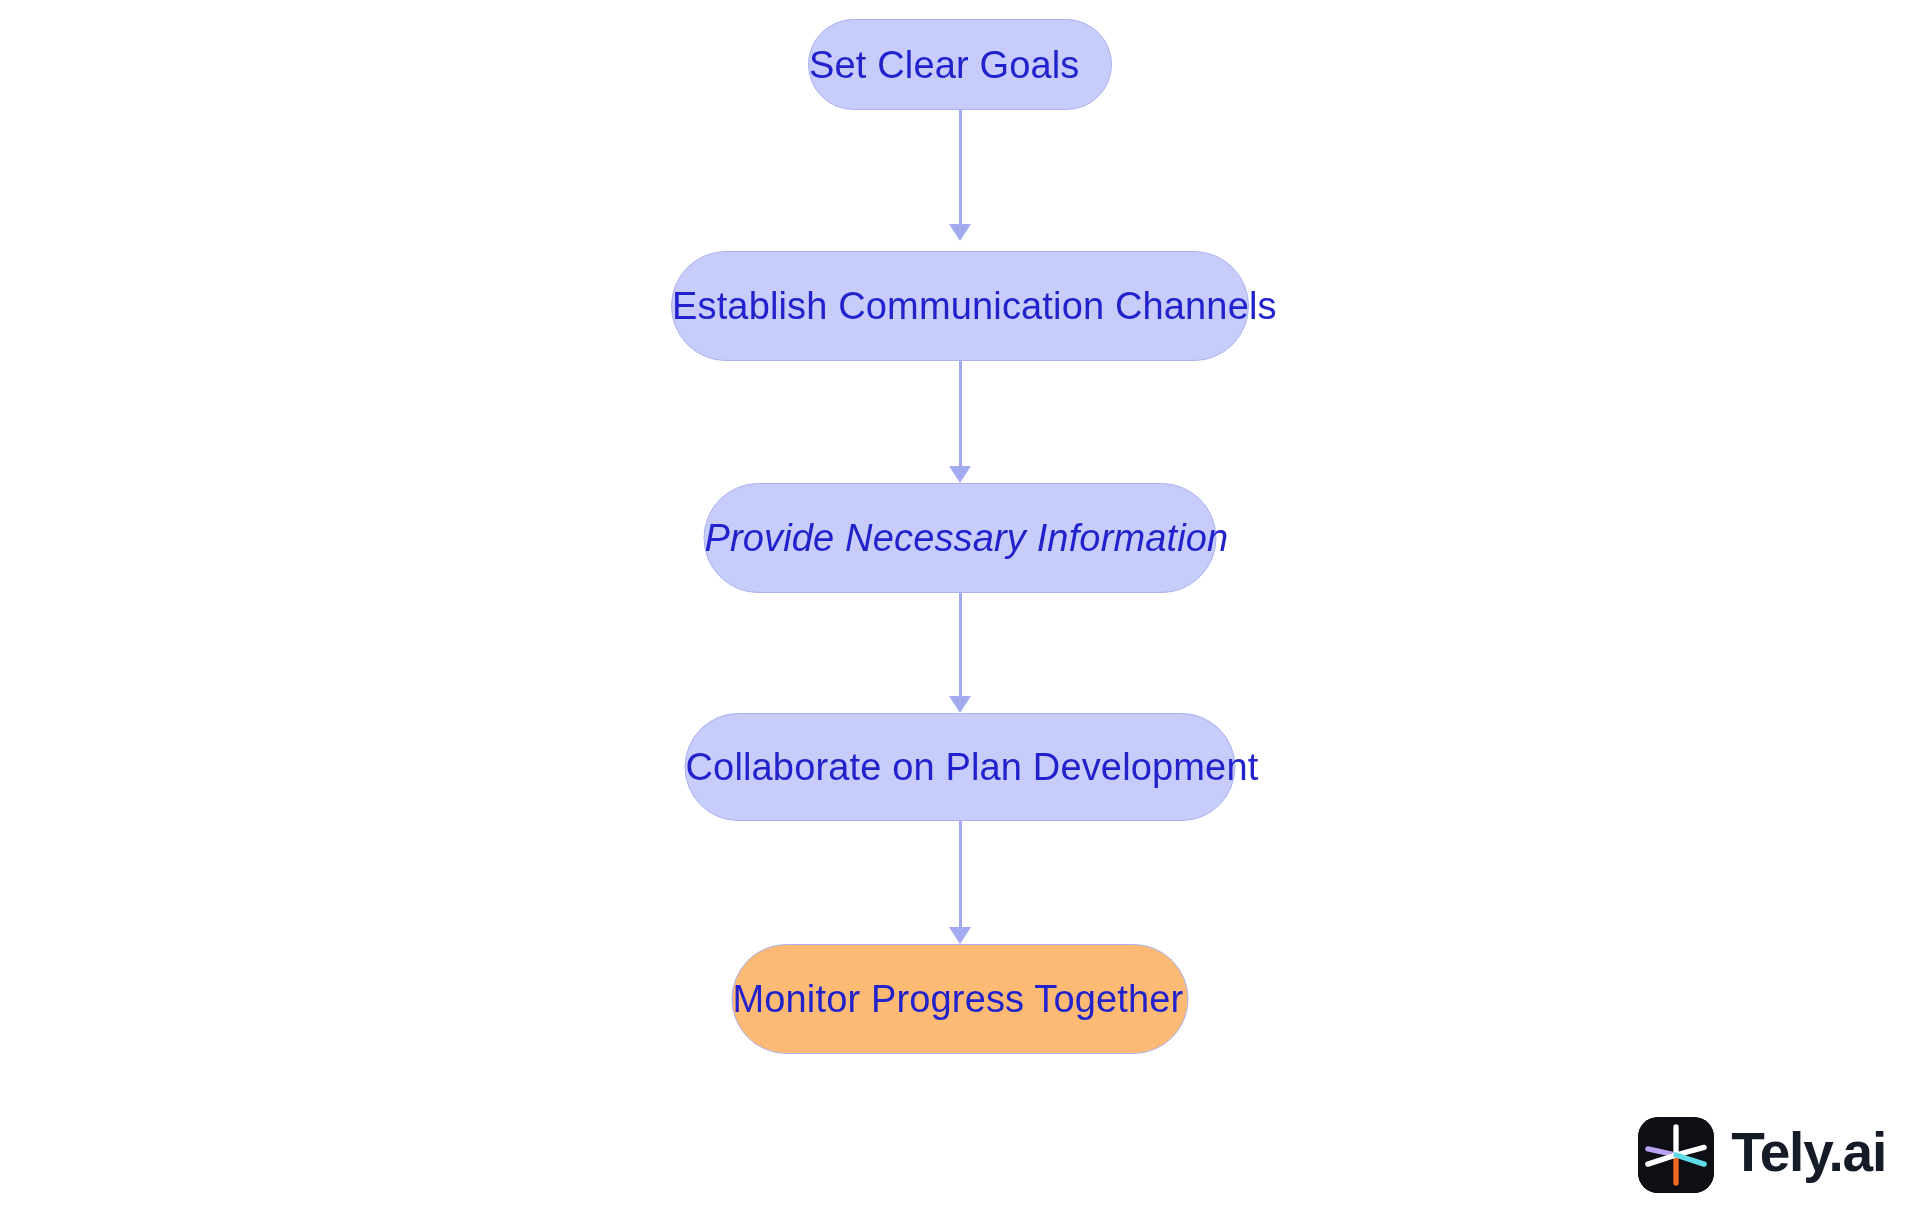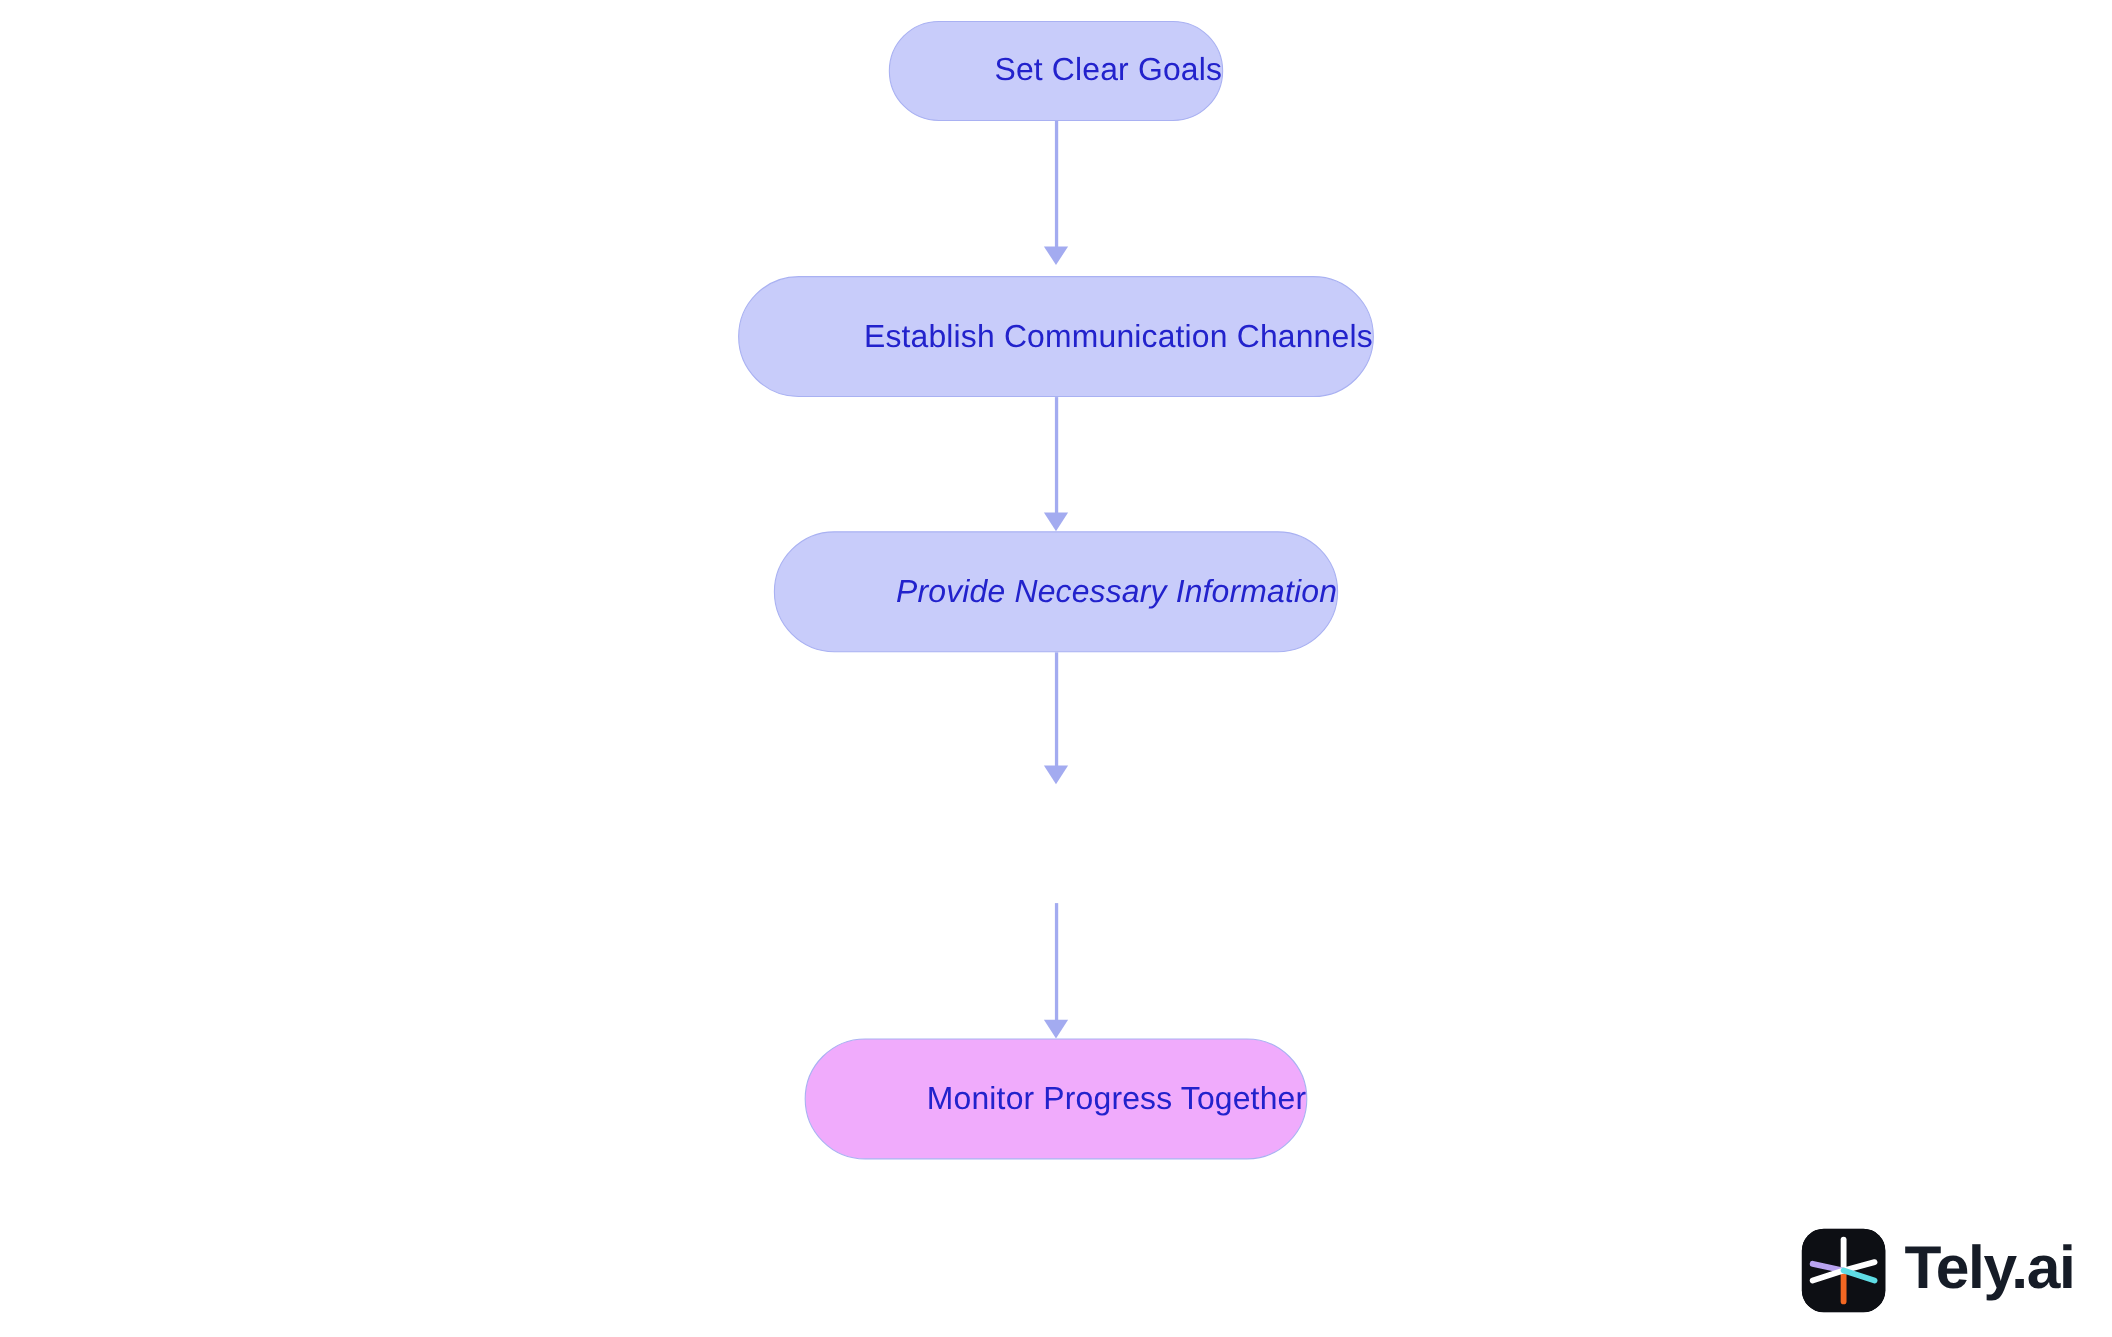--- a/index.html
+++ b/index.html
@@ -21,26 +21,26 @@
     left: 0; top: 0;
     width: 1920px;
     height: 1215px;
   }
 
   .flow-node {
     position: absolute;
     box-sizing: border-box;
     display: flex;
     align-items: center;
-    justify-content: flex-end;
+    justify-content: flex-start;
     background: #c8ccfa;
     border: 1.6px solid #a9b1f2;
     border-radius: 9999px;
     color: #2222cc;
-    font-size: 29px;
+    font-size: 38px;
     font-weight: 400;
     letter-spacing: 0.15px;
     white-space: nowrap;
     line-height: 1;
     transform: translateX(-50%);
   }
 
   .flow-connector {
     position: absolute;
     transform: translateX(-50%);
@@ -116,27 +116,30 @@
 
   <div class="flow-node" style="left: 960px; top: 483px; width: 513px; height: 110px; background: rgb(200, 204, 250); border-color: rgb(169, 177, 242); color: rgb(34, 34, 204); font-style: italic;">
     <span>Provide Necessary Information</span>
   </div>
 
   <div class="flow-connector" style="left: 960px; top: 593px; height: 120px;">
     <div class="conn-line" style="height: 104px; background: rgb(163, 171, 240);"></div>
     <div class="conn-head" style="border-top-color: rgb(163, 171, 240);"></div>
   </div>
 
+  <div class="flow-node" style="left: 960px; top: 713px; width: 551px; height: 108px; background: rgb(200, 204, 250); border-color: rgb(169, 177, 242); color: rgb(34, 34, 204);">
+    <span>Collaborate on Plan Development</span>
+  </div>
 
   <div class="flow-connector" style="left: 960px; top: 821px; height: 123px;">
     <div class="conn-line" style="height: 107px; background: rgb(163, 171, 240);"></div>
     <div class="conn-head" style="border-top-color: rgb(163, 171, 240);"></div>
   </div>
 
-  <div class="flow-node" style="left: 960px; top: 944px; width: 457px; height: 110px; background: #f0abfc; border-color: rgb(169, 177, 242); color: rgb(34, 34, 204);">
+  <div class="flow-node" style="left: 960px; top: 944px; width: 457px; height: 110px; background: #fdba74; border-color: rgb(169, 177, 242); color: rgb(34, 34, 204);">
     <span>Monitor Progress Together</span>
   </div>
 
 </div>
 
 <div id="brand-logo">
 
   <svg class="logo-mark" viewBox="0 0 100 100">
     <rect x="0" y="0" width="100" height="100" rx="26" ry="26" fill="#0d0f14"></rect>
     <g stroke-linecap="round">

